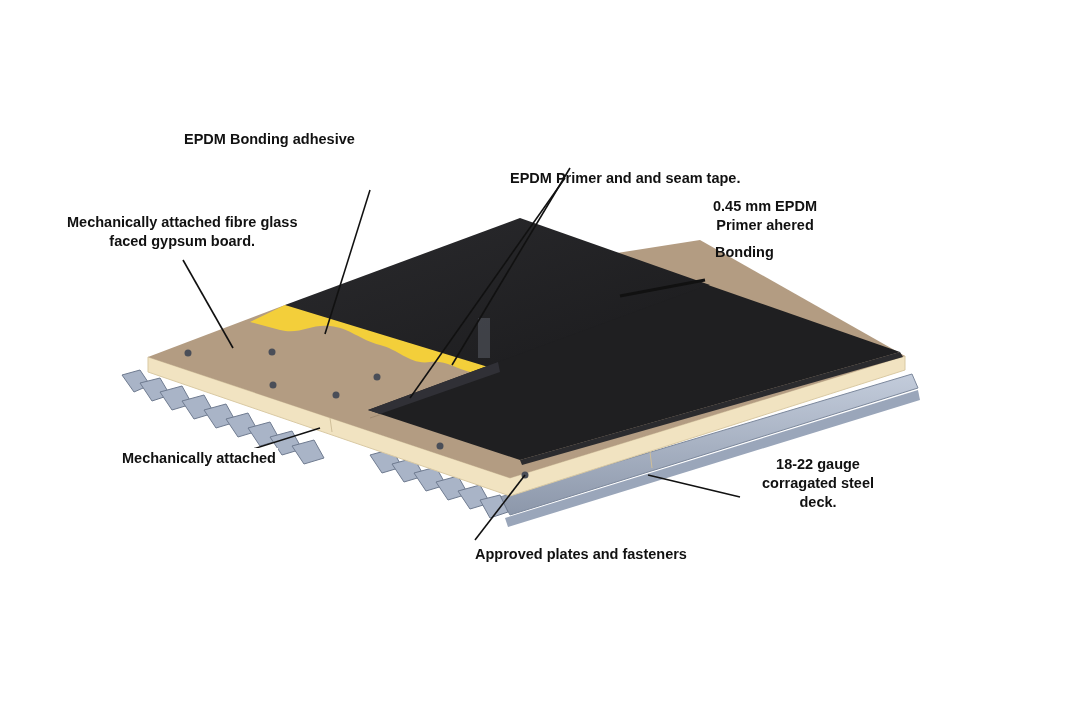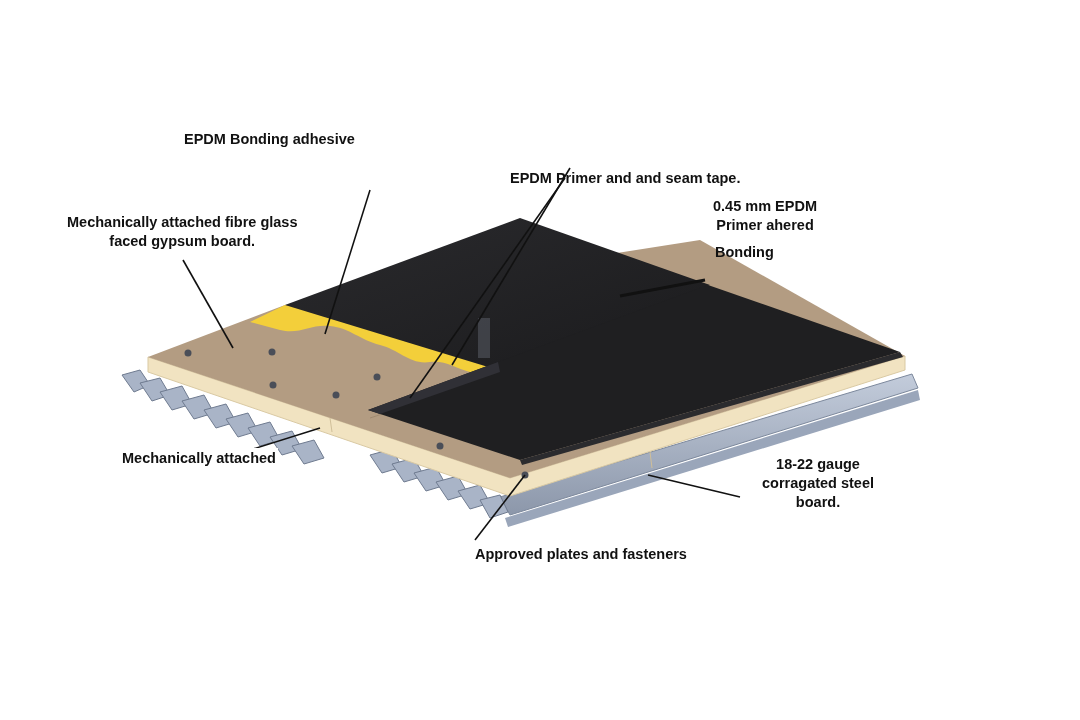--- a/index.html
+++ b/index.html
@@ -150,20 +150,20 @@
     <span>Bonding</span>
   </div>
 
   <div class="label label-bg" style="left:120px; top:448px;">
     <span>Mechanically attached</span>
   </div>
 
   <div class="label" style="left:745px; top:455px;margin-left:17px;">
     <span>18-22 gauge</span>
     <span>corragated steel</span>
-    <span>board.</span>
+    <span>deck.</span>
   </div>
 
   <div class="label" style="left:427px; top:545px;margin-left:48px;">
     <span>Approved plates and fasteners</span>
   </div>
 
 </div>
 
 </body></html>

